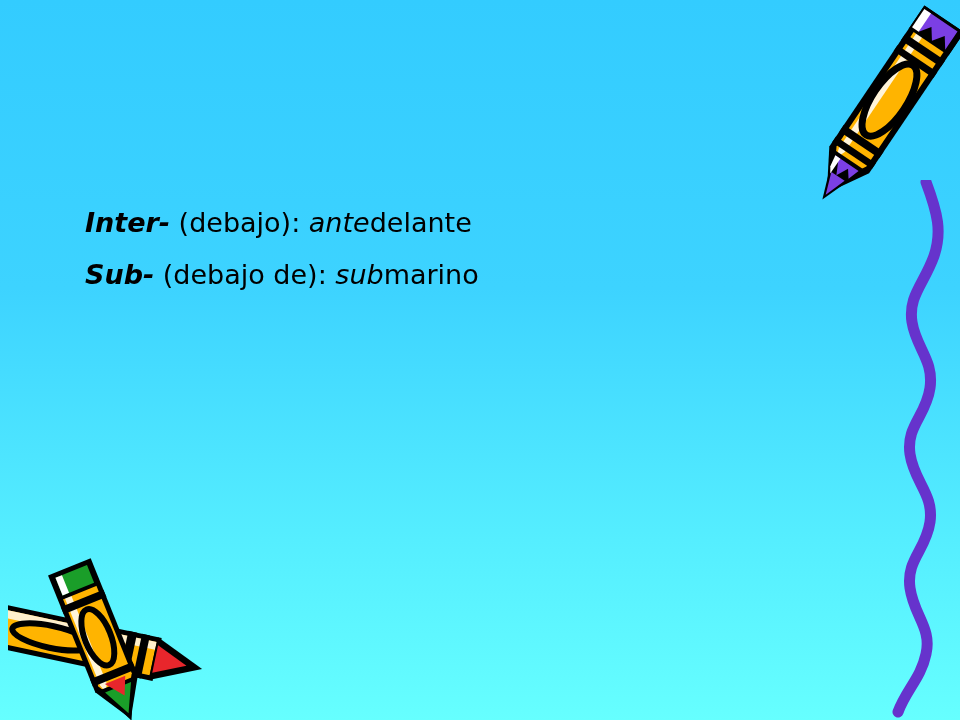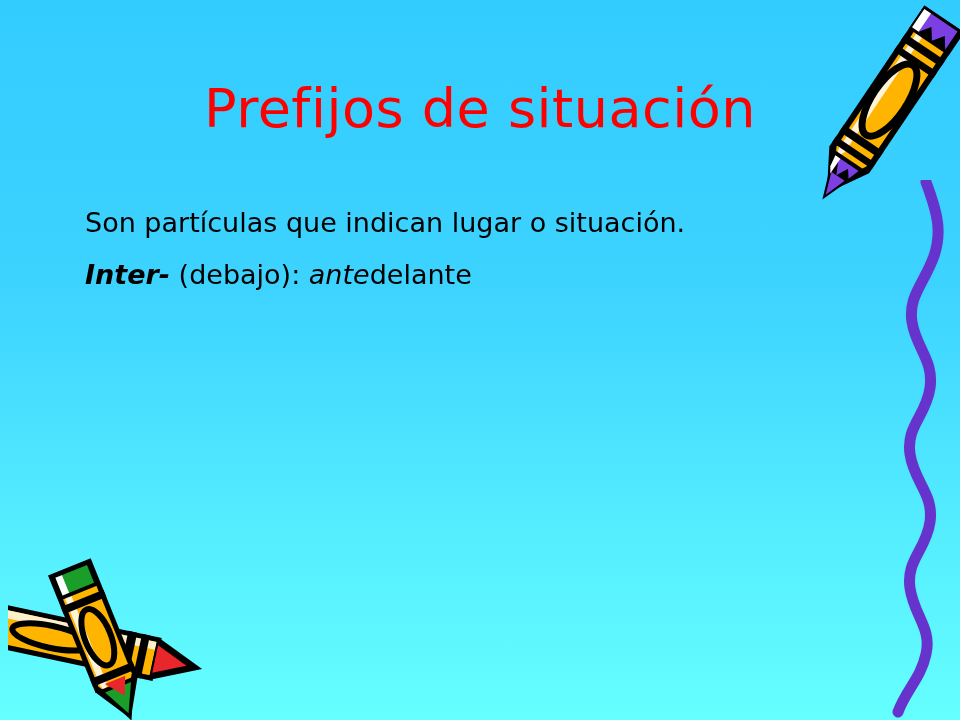--- a/index.html
+++ b/index.html
@@ -79,37 +79,38 @@
   }
   .art-tr { left: 790px; top: -8px; }
   .art-bl { left: 8px;  top: 555px; }
   .art-sq { left: 868px; top: 180px; }
 </style>
 </head>
 <body>
 
 <div class="slide">
 
-  <div class="title">Prefijos de situación</div>
 
   <div class="body-block">
 
-    <div class="body-line">
-      <span class="intro">Son partículas que indican lugar o situación.</span>
-    </div>
 
 
 
 
     <div class="body-line">
       <span class="prefix">Inter-</span>
       <span class="meaning">(debajo):</span>
       <span class="ex-pref">ante</span><span class="ex-rest">delante</span>
     </div>
 
+    <div class="body-line">
+      <span class="prefix">Sub-</span>
+      <span class="meaning">(debajo de):</span>
+      <span class="ex-pref">sub</span><span class="ex-rest">marino</span>
+    </div>
 
   </div>
 
   <div class="art art-tr">
     <svg width="180" height="230" viewBox="0 0 180 230">
       <g transform="rotate(34 90 115)">
 
         <path d="M70 6 L118 6 L118 176 L94 216 L70 176 Z" fill="#000000"></path>
         <path d="M76 12 L112 12 L112 172 L94 204 L76 172 Z" fill="#ffb400"></path>
 

